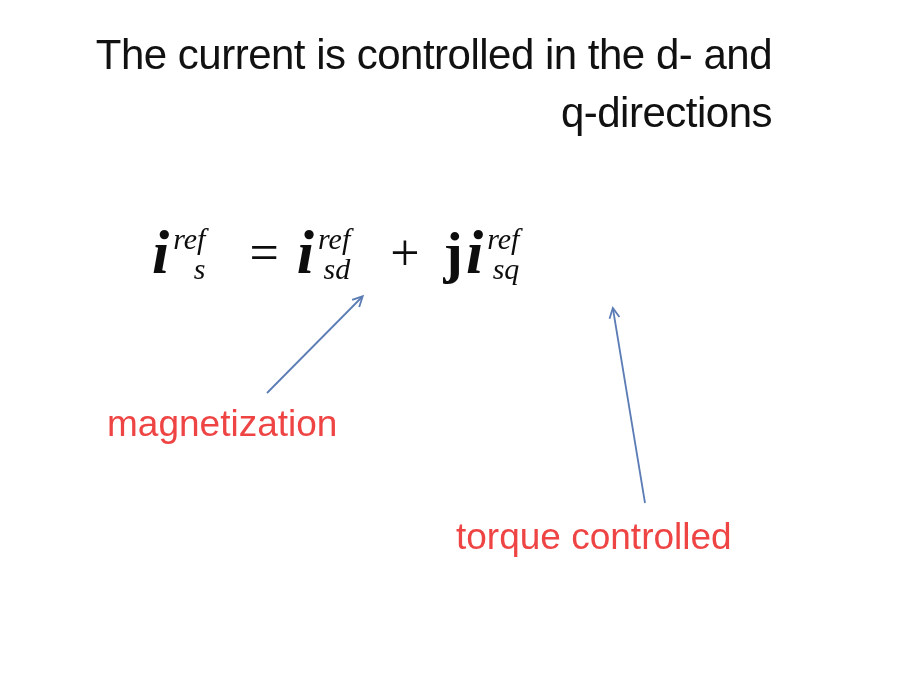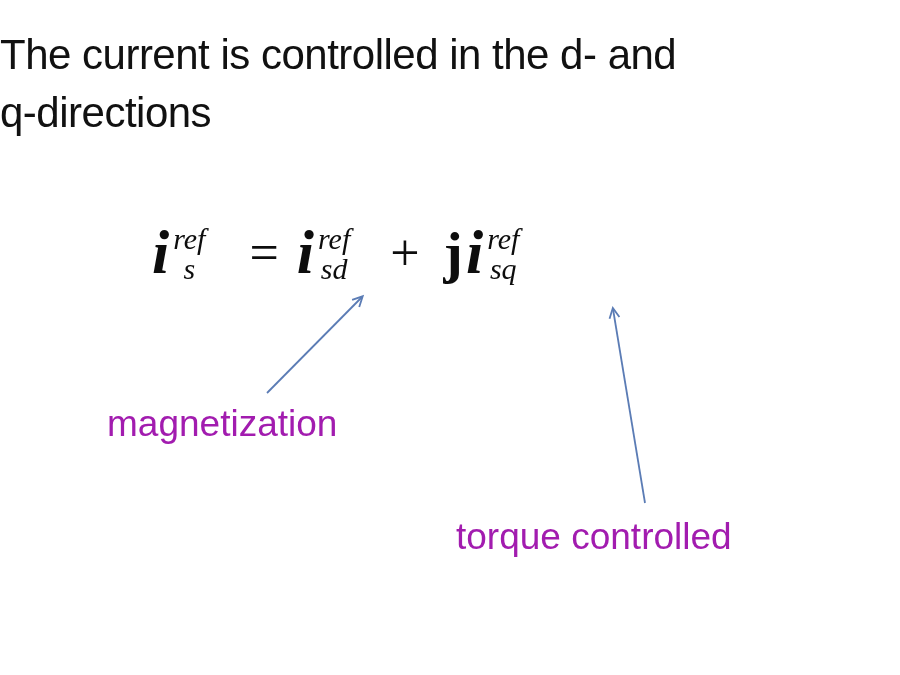--- a/index.html
+++ b/index.html
@@ -15,21 +15,21 @@
   .slide {
     position: absolute;
     left: 0; top: 0;
     width: 900px; height: 675px;
     background: #ffffff;
   }
   .title {
     position: absolute;
     top: 26px; left: 0;
     width: 772px;
-    text-align: left;
+    text-align: right;
     color: #111111;
     font-size: 42px;
     line-height: 58px;
     font-weight: 400;
     letter-spacing: -0.5px;
   }
   .formula {
     position: absolute;
     left: 152px; top: 206px;
     height: 94px;
@@ -42,21 +42,21 @@
   .term { display: inline-flex; align-items: center; }
   .base-i {
     font-size: 62px;
     font-weight: bold;
     font-style: italic;
     line-height: 0.9;
   }
   .scripts {
     display: inline-flex;
     flex-direction: column;
-    align-items: center;
+    align-items: flex-end;
     margin-left: 4px;
     font-size: 30px;
     font-style: italic;
     font-weight: 400;
     line-height: 1.0;
     transform: translateY(1px);
   }
   .sup { display: block; }
   .sub { display: block; }
   .op {
@@ -68,21 +68,21 @@
   .plus { margin-left: 40px; margin-right: 24px; }
   .imag {
     font-size: 58px;
     font-weight: bold;
     font-style: normal;
     line-height: 0.9;
     margin-right: 3px;
   }
   .annotation-label {
     position: absolute;
-    color: #a21caf;
+    color: #ef4444;
     font-size: 37px;
     line-height: 1.1;
     white-space: nowrap;
   }
   .label-magnetization { left: 107px; top: 404px; }
   .label-torque        { left: 456px; top: 517px; }
   .arrow-overlay {
     position: absolute;
     left: 0; top: 0;
     width: 900px; height: 675px;

